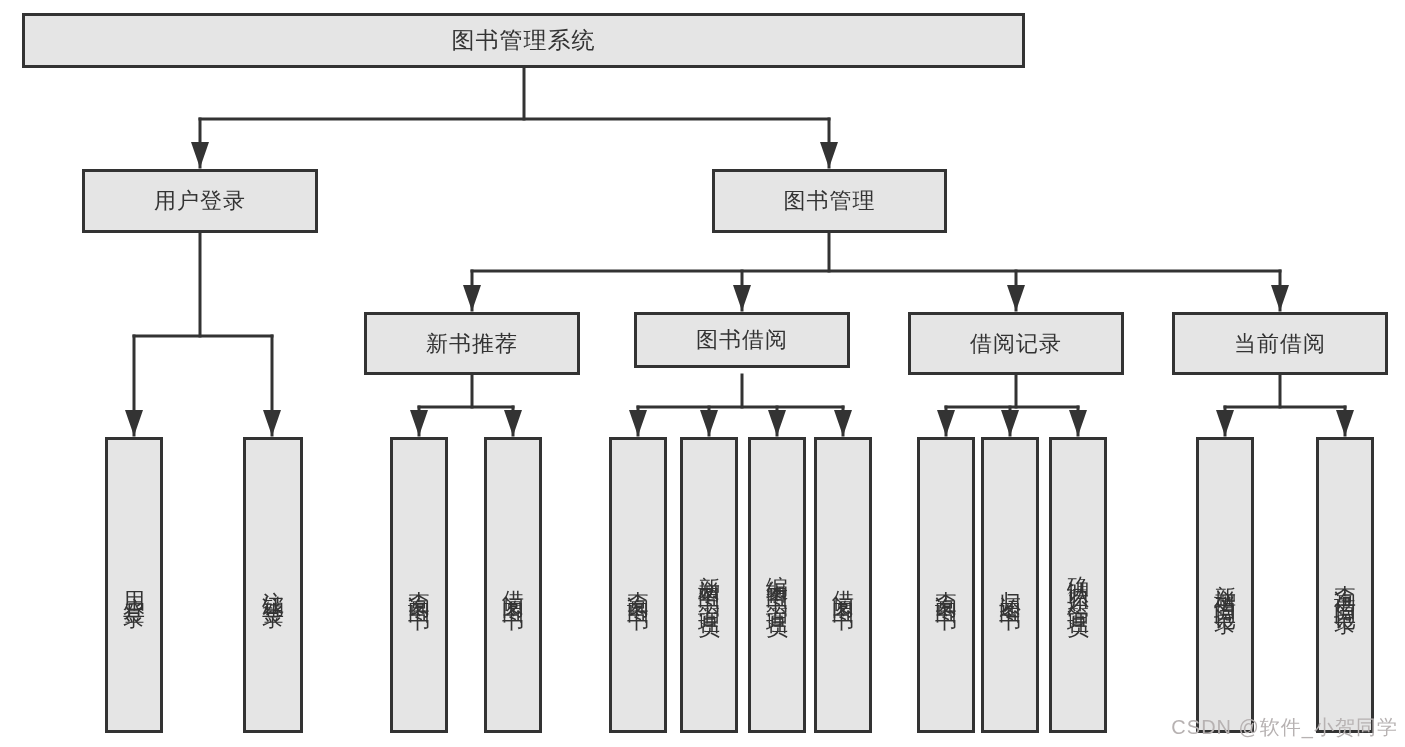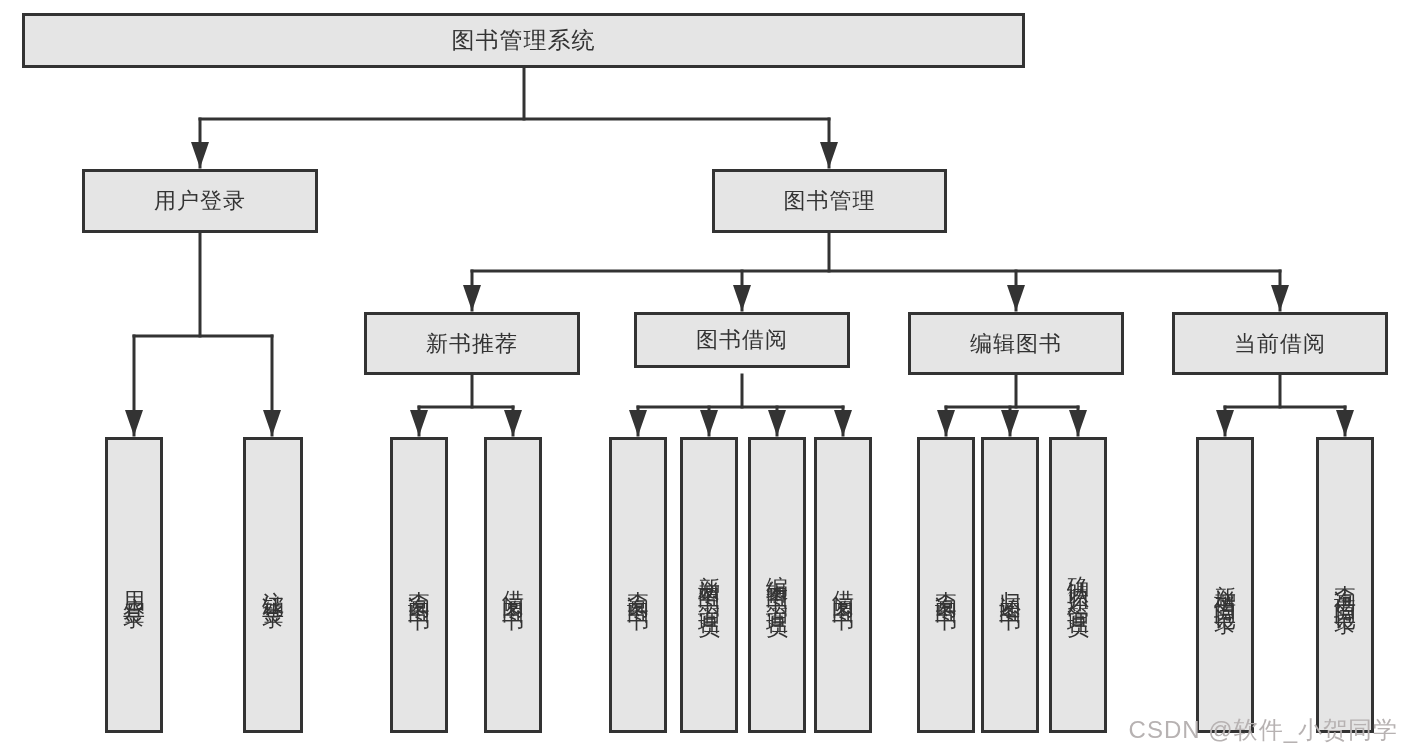--- a/index.html
+++ b/index.html
@@ -41,21 +41,21 @@
   .box.v span {
     writing-mode: vertical-rl;
     font-size: 22px;
     letter-spacing: 6px;
     line-height: 1;
   }
   .watermark {
     position: absolute;
     right: 7px;
     top: 714px;
-    font-size: 24px;
+    font-size: 20px;
     color: #b7b2b2;
     letter-spacing: 1px;
     white-space: nowrap;
     z-index: 5;
   }
 </style>
 </head>
 <body>
 
 <div class="canvas">
@@ -121,21 +121,21 @@
     <span>新书推荐</span>
   </div>
 
   <div class="box h" style="left:712px;top:169px;width:235px;height:64px">
     <span>图书管理</span>
   </div>
   <div class="box h" style="left:634px;top:312px;width:216px;height:56px">
     <span>图书借阅</span>
   </div>
   <div class="box h" style="left:908px;top:312px;width:216px;height:63px">
-    <span>编辑图书</span>
+    <span>借阅记录</span>
   </div>
   <div class="box h" style="left:1172px;top:312px;width:216px;height:63px">
     <span>当前借阅</span>
   </div>
 
   <div class="box v" style="left:105px;top:437px;width:58px;height:296px">
     <span>用户登录</span>
   </div>
   <div class="box v" style="left:243px;top:437px;width:60px;height:296px">
     <span>注销登录</span>

